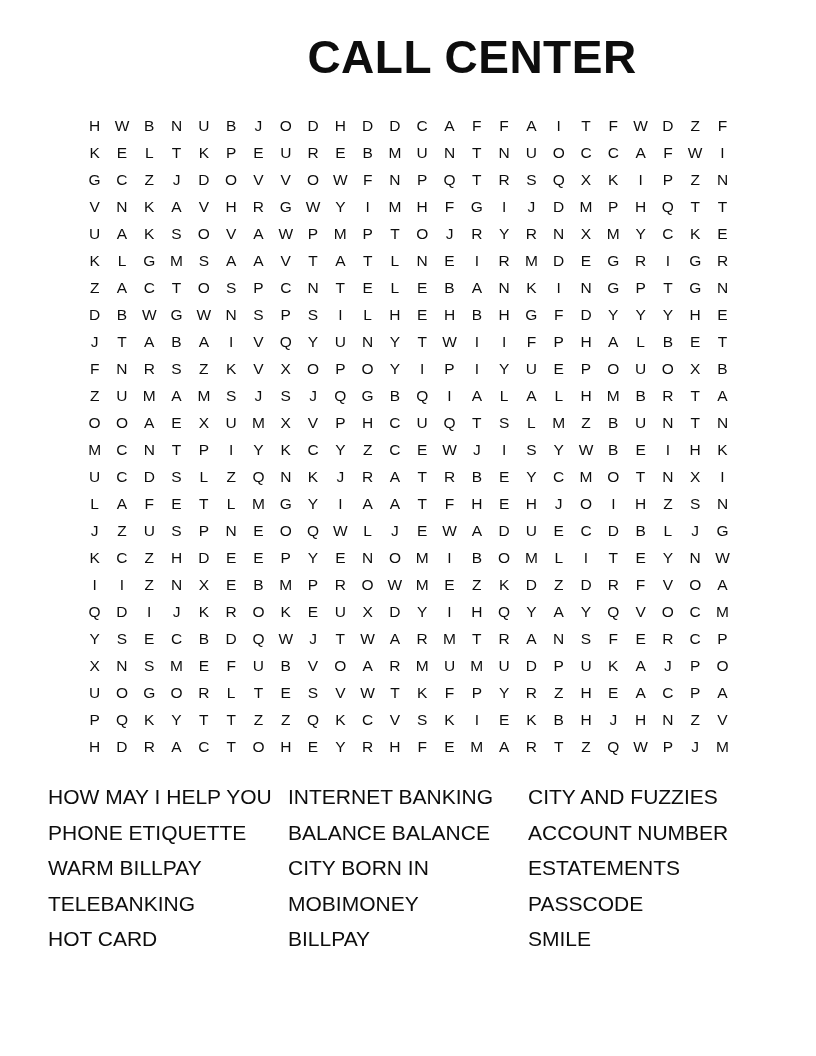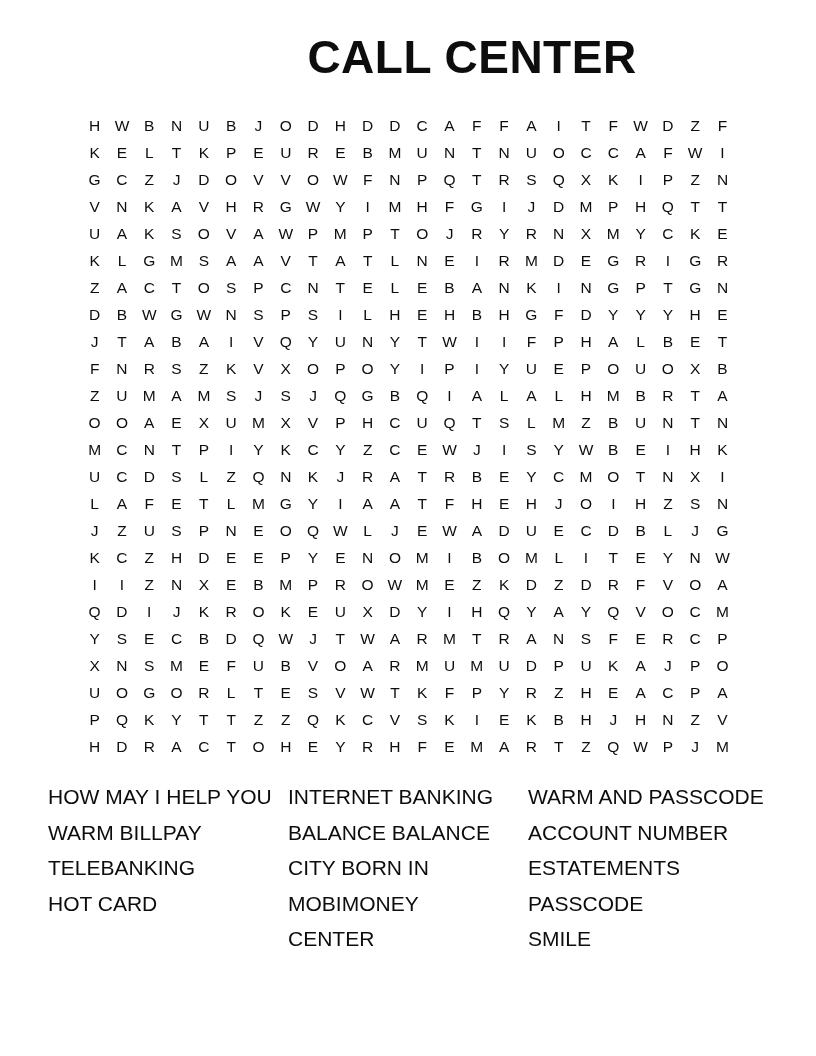--- a/index.html
+++ b/index.html
@@ -647,32 +647,33 @@
       <span class="cell">Q</span>
       <span class="cell">W</span>
       <span class="cell">P</span>
       <span class="cell">J</span>
       <span class="cell">M</span>
     </div>
 
   <div class="word-list">
     <div class="word-col">
         <div class="word">HOW MAY I HELP YOU</div>
+        <div class="word">PHONE ETIQUETTE</div>
         <div class="word">WARM BILLPAY</div>
         <div class="word">TELEBANKING</div>
         <div class="word">HOT CARD</div>
       </div>
     <div class="word-col">
         <div class="word">INTERNET BANKING</div>
         <div class="word">BALANCE BALANCE</div>
         <div class="word">CITY BORN IN</div>
         <div class="word">MOBIMONEY</div>
-        <div class="word">CENTER</div>
+        <div class="word">BILLPAY</div>
       </div>
     <div class="word-col">
-        <div class="word">WARM AND PASSCODE</div>
+        <div class="word">CITY AND FUZZIES</div>
         <div class="word">ACCOUNT NUMBER</div>
         <div class="word">ESTATEMENTS</div>
         <div class="word">PASSCODE</div>
         <div class="word">SMILE</div>
       </div>
   </div>
 </div>
 
 </body></html>

